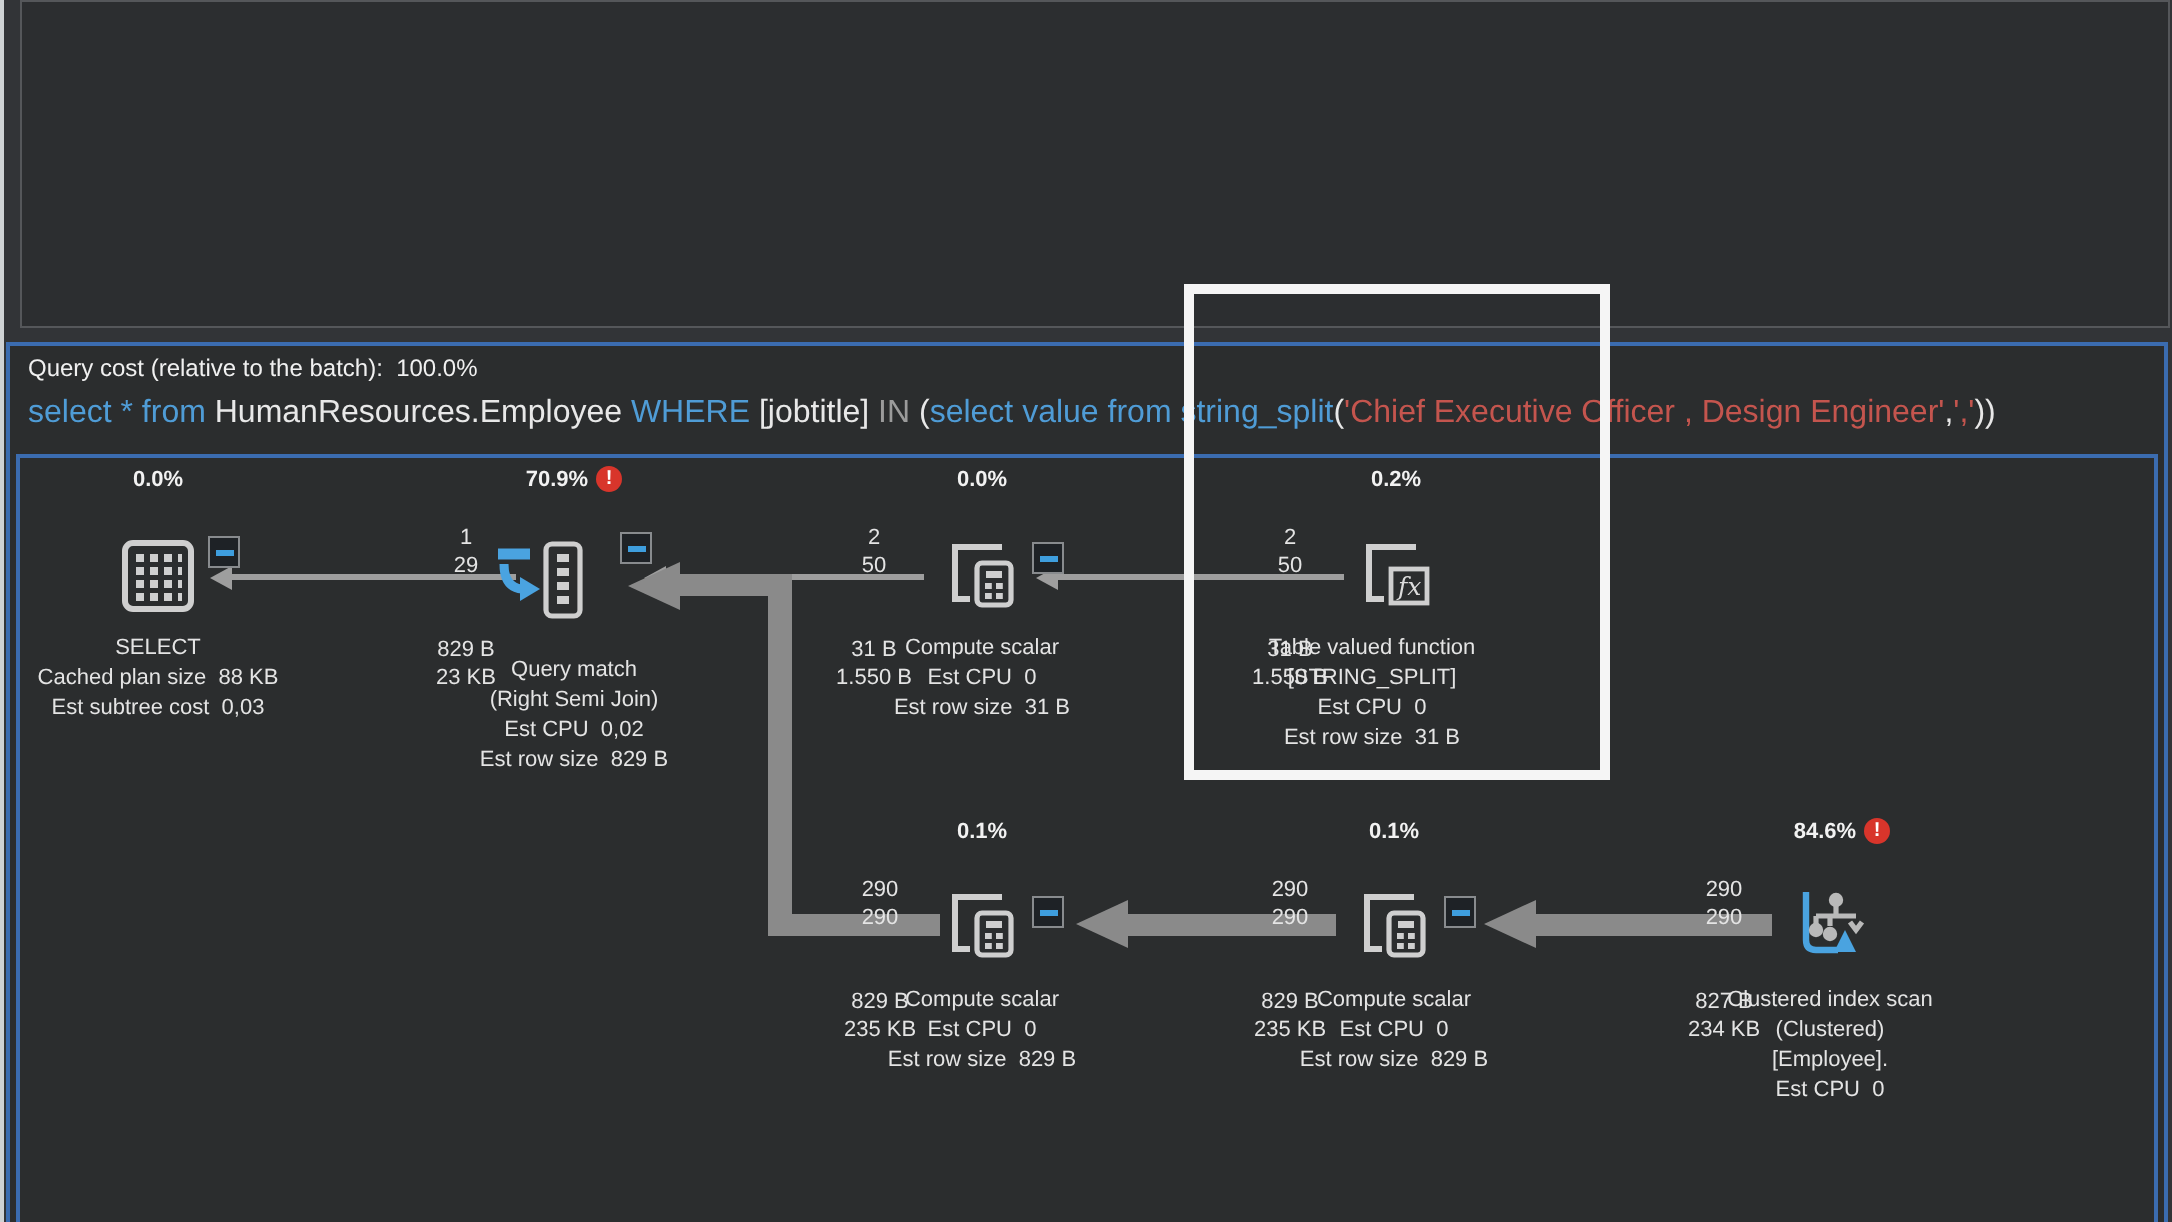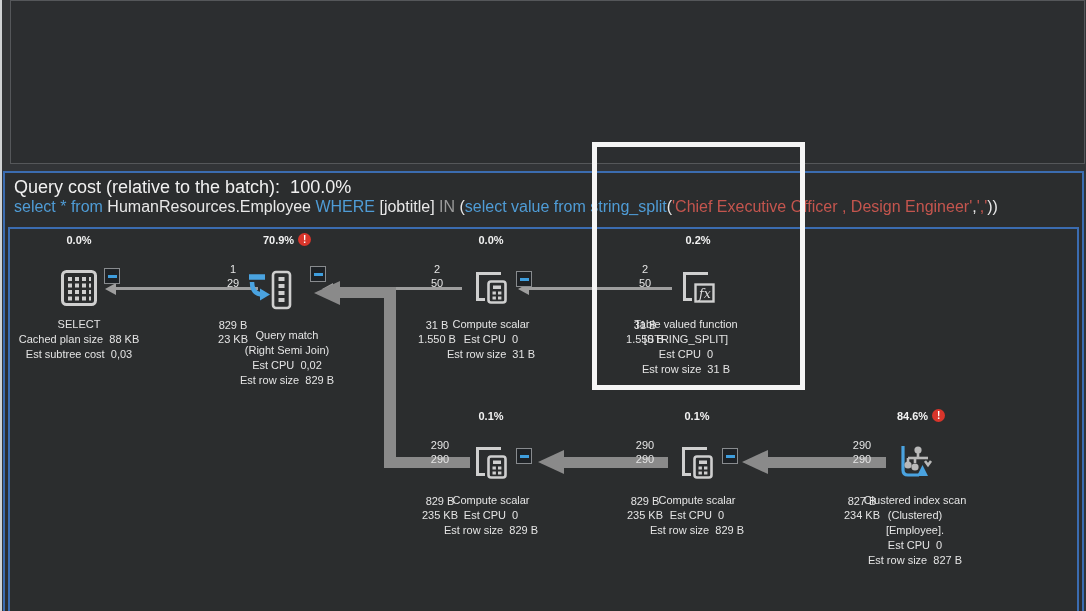--- a/index.html
+++ b/index.html
@@ -9,21 +9,21 @@
     --arrow:#8a8a8a; --thin:#9e9e9e; --icon:#cfcfcf; --blue-icon:#4aa3e0;
     --warn:#d8352b;
   }
   *{box-sizing:border-box;}
   body{margin:0;background:#27282a;font-family:"Liberation Sans",sans-serif;}
   .stage{position:relative;width:1086px;height:611px;overflow:hidden;background:var(--bg-page);}
   .left-edge{position:absolute;left:0;top:0;width:2px;height:611px;background:#cfd2d4;}
   .top-panel{position:absolute;left:10px;top:0;width:1075px;height:164px;background:var(--bg-top);border:1px solid var(--border-gray);}
   .query-panel{position:absolute;left:3px;top:171px;width:1081px;height:440px;background:var(--bg-panel);border:2px solid var(--border-blue);border-bottom:none;}
   .plan-panel{position:absolute;left:8px;top:227px;width:1071px;height:384px;background:var(--bg-panel);border:2px solid var(--border-blue);border-bottom:none;}
-  .cost-line{position:absolute;left:14px;top:177px;font-size:18px;color:#f0f0f0;white-space:pre;z-index:3;}
+  .cost-line{position:absolute;left:14px;top:177px;font-size:12px;color:#f0f0f0;white-space:pre;z-index:3;}
   .query-line{position:absolute;left:14px;top:198px;font-size:16px;white-space:pre;z-index:3;}
   .query-line .kw{color:var(--kw);} .query-line .id{color:#e8e8e8;}
   .query-line .str{color:var(--str);} .query-line .mut{color:var(--muted);}
   .node-lines{position:absolute;z-index:4;text-align:center;font-size:11px;line-height:15px;color:var(--txt);}
   .node-lines div{white-space:pre;}
   .stat-stack{position:absolute;z-index:4;text-align:center;font-size:11px;line-height:14px;color:var(--txt);white-space:pre;}
   .cost-label{position:absolute;z-index:4;font-size:11px;font-weight:700;color:#f2f2f2;display:flex;align-items:flex-end;justify-content:center;gap:4px;white-space:pre;}
   .warn{display:inline-block;width:13px;height:13px;border-radius:50%;background:var(--warn);color:#fff;font-size:10px;font-weight:700;line-height:13px;text-align:center;}
   .icon-box{position:absolute;z-index:4;}
   .minus-btn{position:absolute;z-index:5;width:16px;height:16px;background:#1e2226;border:1px solid #888b8e;display:flex;align-items:center;justify-content:center;}
@@ -231,18 +231,17 @@
   <div class="node-lines" style="left:617px;top:493px;width:160px;">
     <div>Compute scalar</div>
       <div>Est CPU  0</div>
       <div>Est row size  829 B</div>
   </div>
   <div class="node-lines" style="left:805px;top:493px;width:220px;">
     <div>Clustered index scan</div>
       <div>(Clustered)</div>
       <div>[Employee].</div>
       <div>Est CPU  0</div>
-      <div>Est row size  827 B</div>
   </div>
 
   <div class="highlight-box"></div>
 
 </div>
 
 </body></html>

